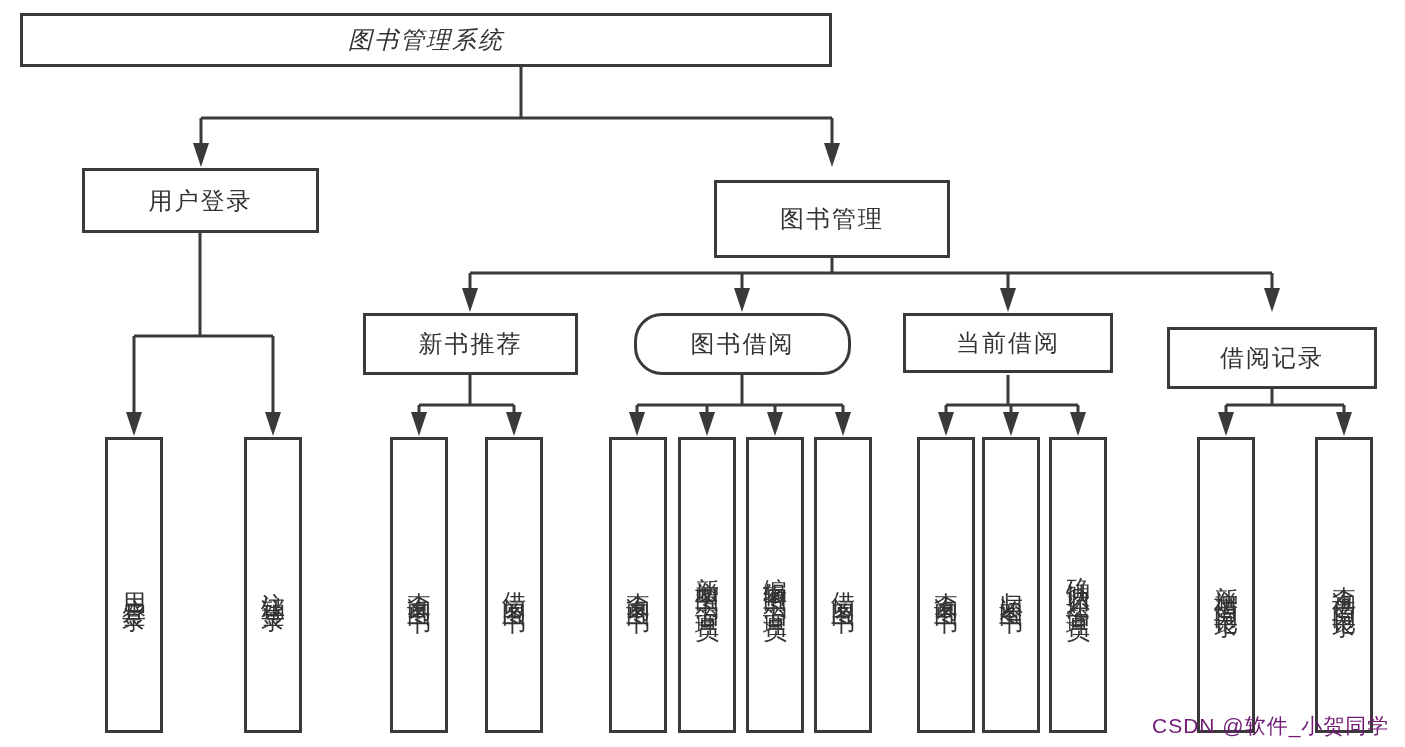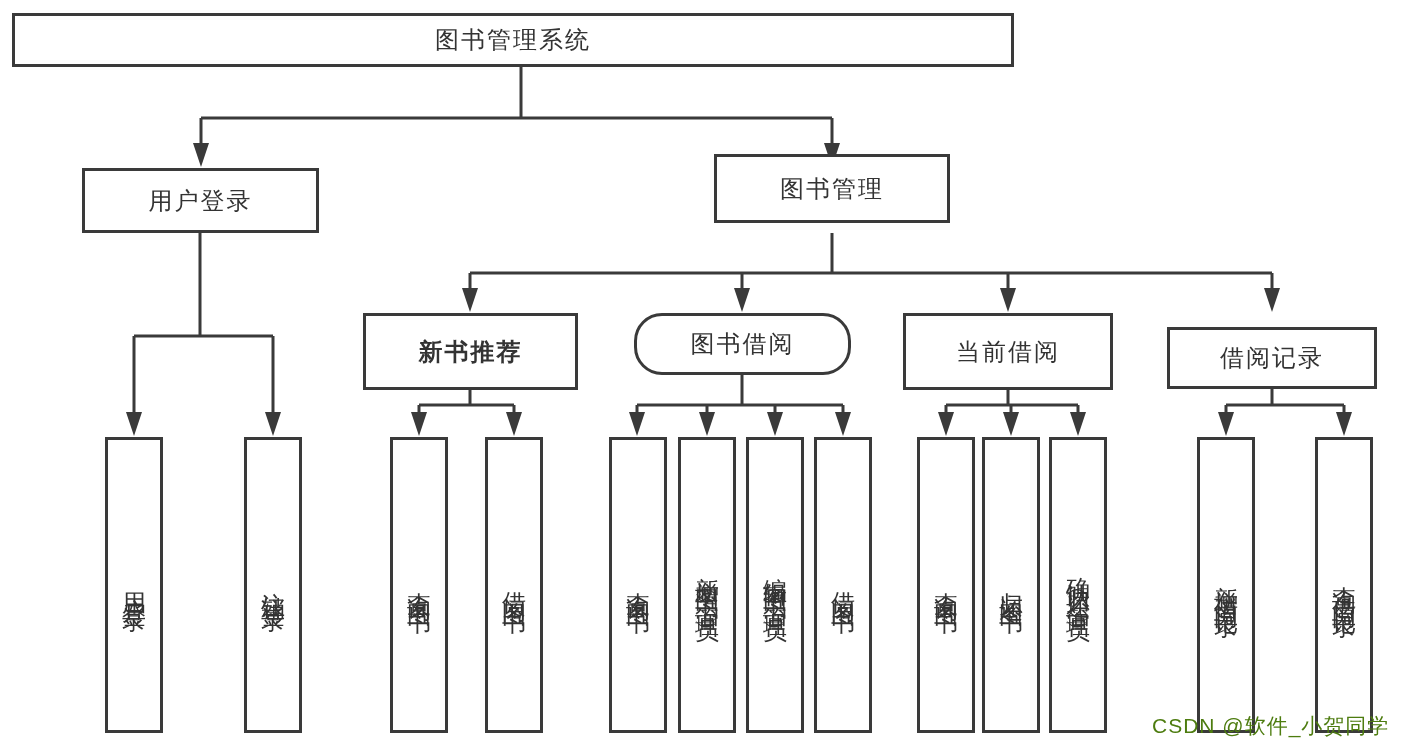--- a/index.html
+++ b/index.html
@@ -27,42 +27,42 @@
   .box.v .vt{
     writing-mode:vertical-rl;
     text-orientation:mixed;
     letter-spacing:6px;
     line-height:1;
     font-size:24px;
     color:#333333;
     max-height:284px;
   }
   
-  #n-root{left:12px;top:13px;width:1002px;height:54px;}
+  #n-root{left:20px;top:13px;width:812px;height:54px;font-style:italic;}
   
   #n-l2a{left:82px;top:168px;width:237px;height:65px;}
-  #n-l2b{left:714px;top:154px;width:236px;height:69px;}
+  #n-l2b{left:714px;top:180px;width:236px;height:78px;}
   
-  #n-l3a{left:363px;top:313px;width:215px;height:77px;font-weight:bold;}
+  #n-l3a{left:363px;top:313px;width:215px;height:62px;}
   #n-l3b{left:634px;top:313px;width:217px;height:62px;border-radius:28px;}
-  #n-l3c{left:903px;top:313px;width:210px;height:77px;}
+  #n-l3c{left:903px;top:313px;width:210px;height:60px;}
   #n-l3d{left:1167px;top:313px;width:210px;height:62px;margin-top:14px;}
   
   .leaf{top:437px;width:58px;height:296px;}
   #lf1{left:105px;} #lf2{left:244px;}
   #lf3{left:390px;} #lf4{left:485px;}
   #lf5{left:609px;} #lf6{left:678px;} #lf7{left:746px;} #lf8{left:814px;}
   #lf9{left:917px;} #lf10{left:982px;} #lf11{left:1049px;}
   #lf12{left:1197px;} #lf13{left:1315px;}
   
   #watermark{
     position:absolute;
     left:1152px;top:712px;
     font-size:21px;
-    color:#4d7c0f;
+    color:#701a75;
     letter-spacing:1px;
     z-index:5;
   }
 </style>
 </head>
 <body>
 
 <div id="canvas">
 
   <svg id="wires" viewBox="0 0 1405 747" xmlns="http://www.w3.org/2000/svg">

